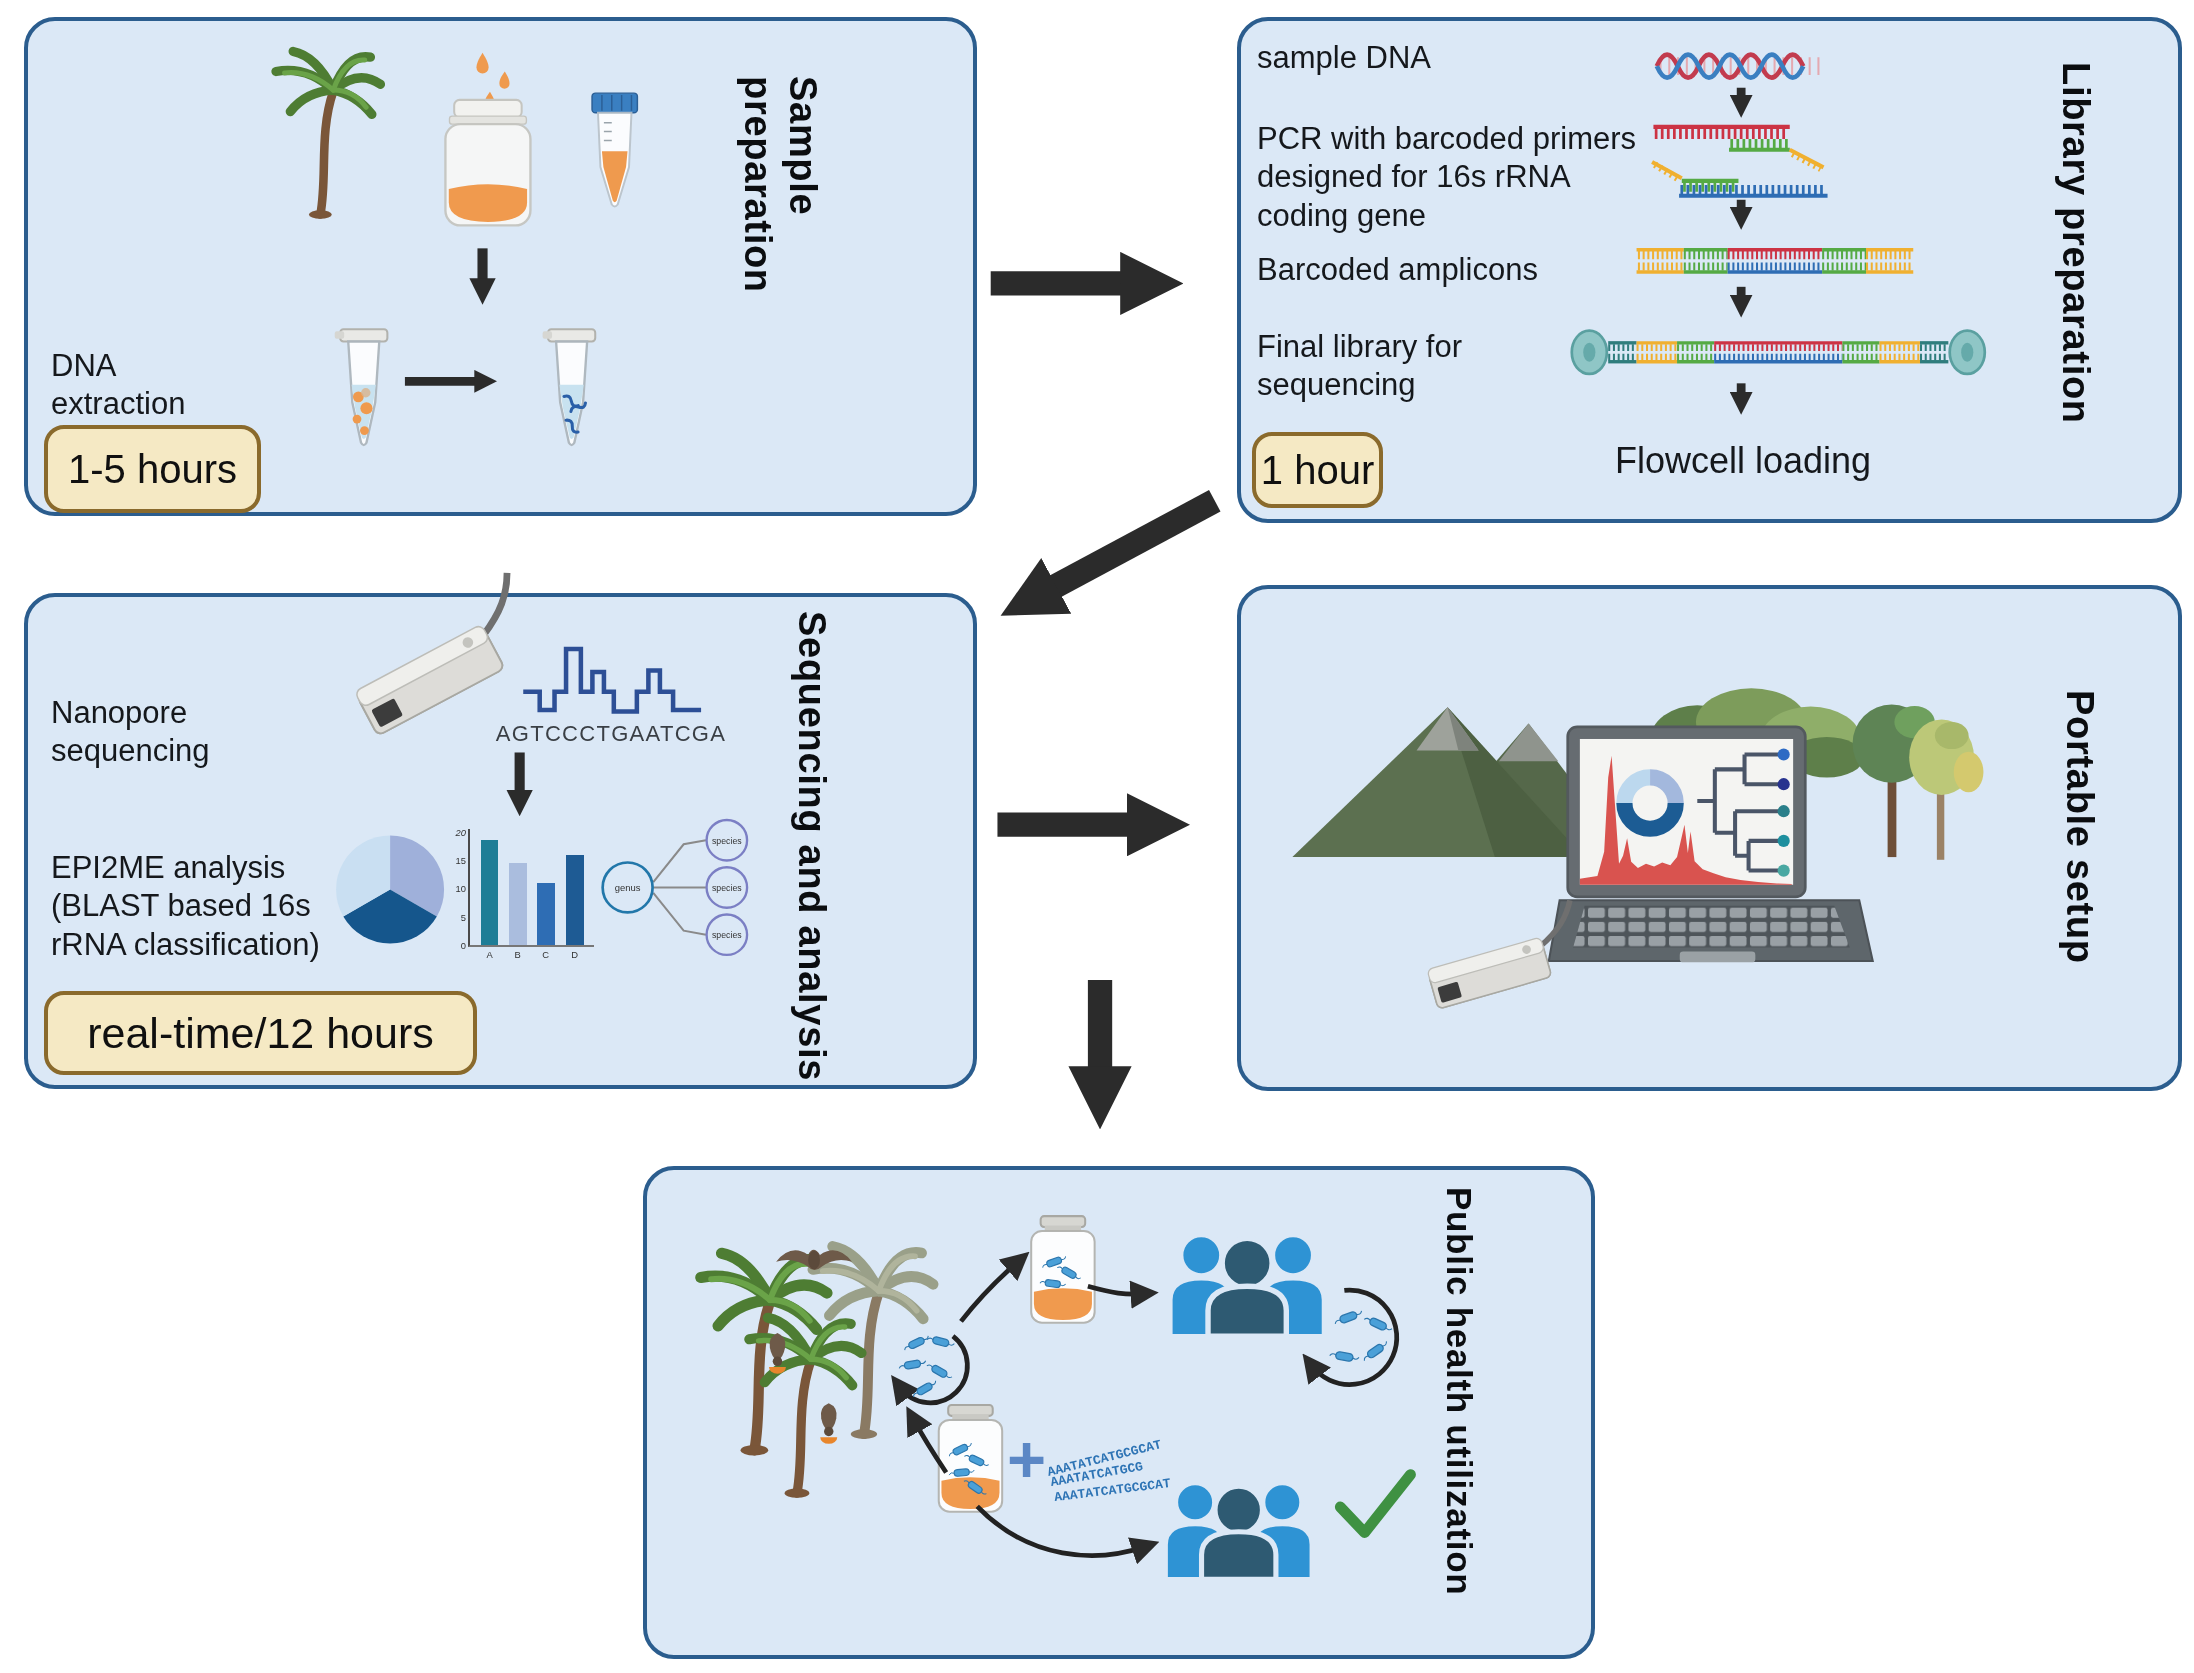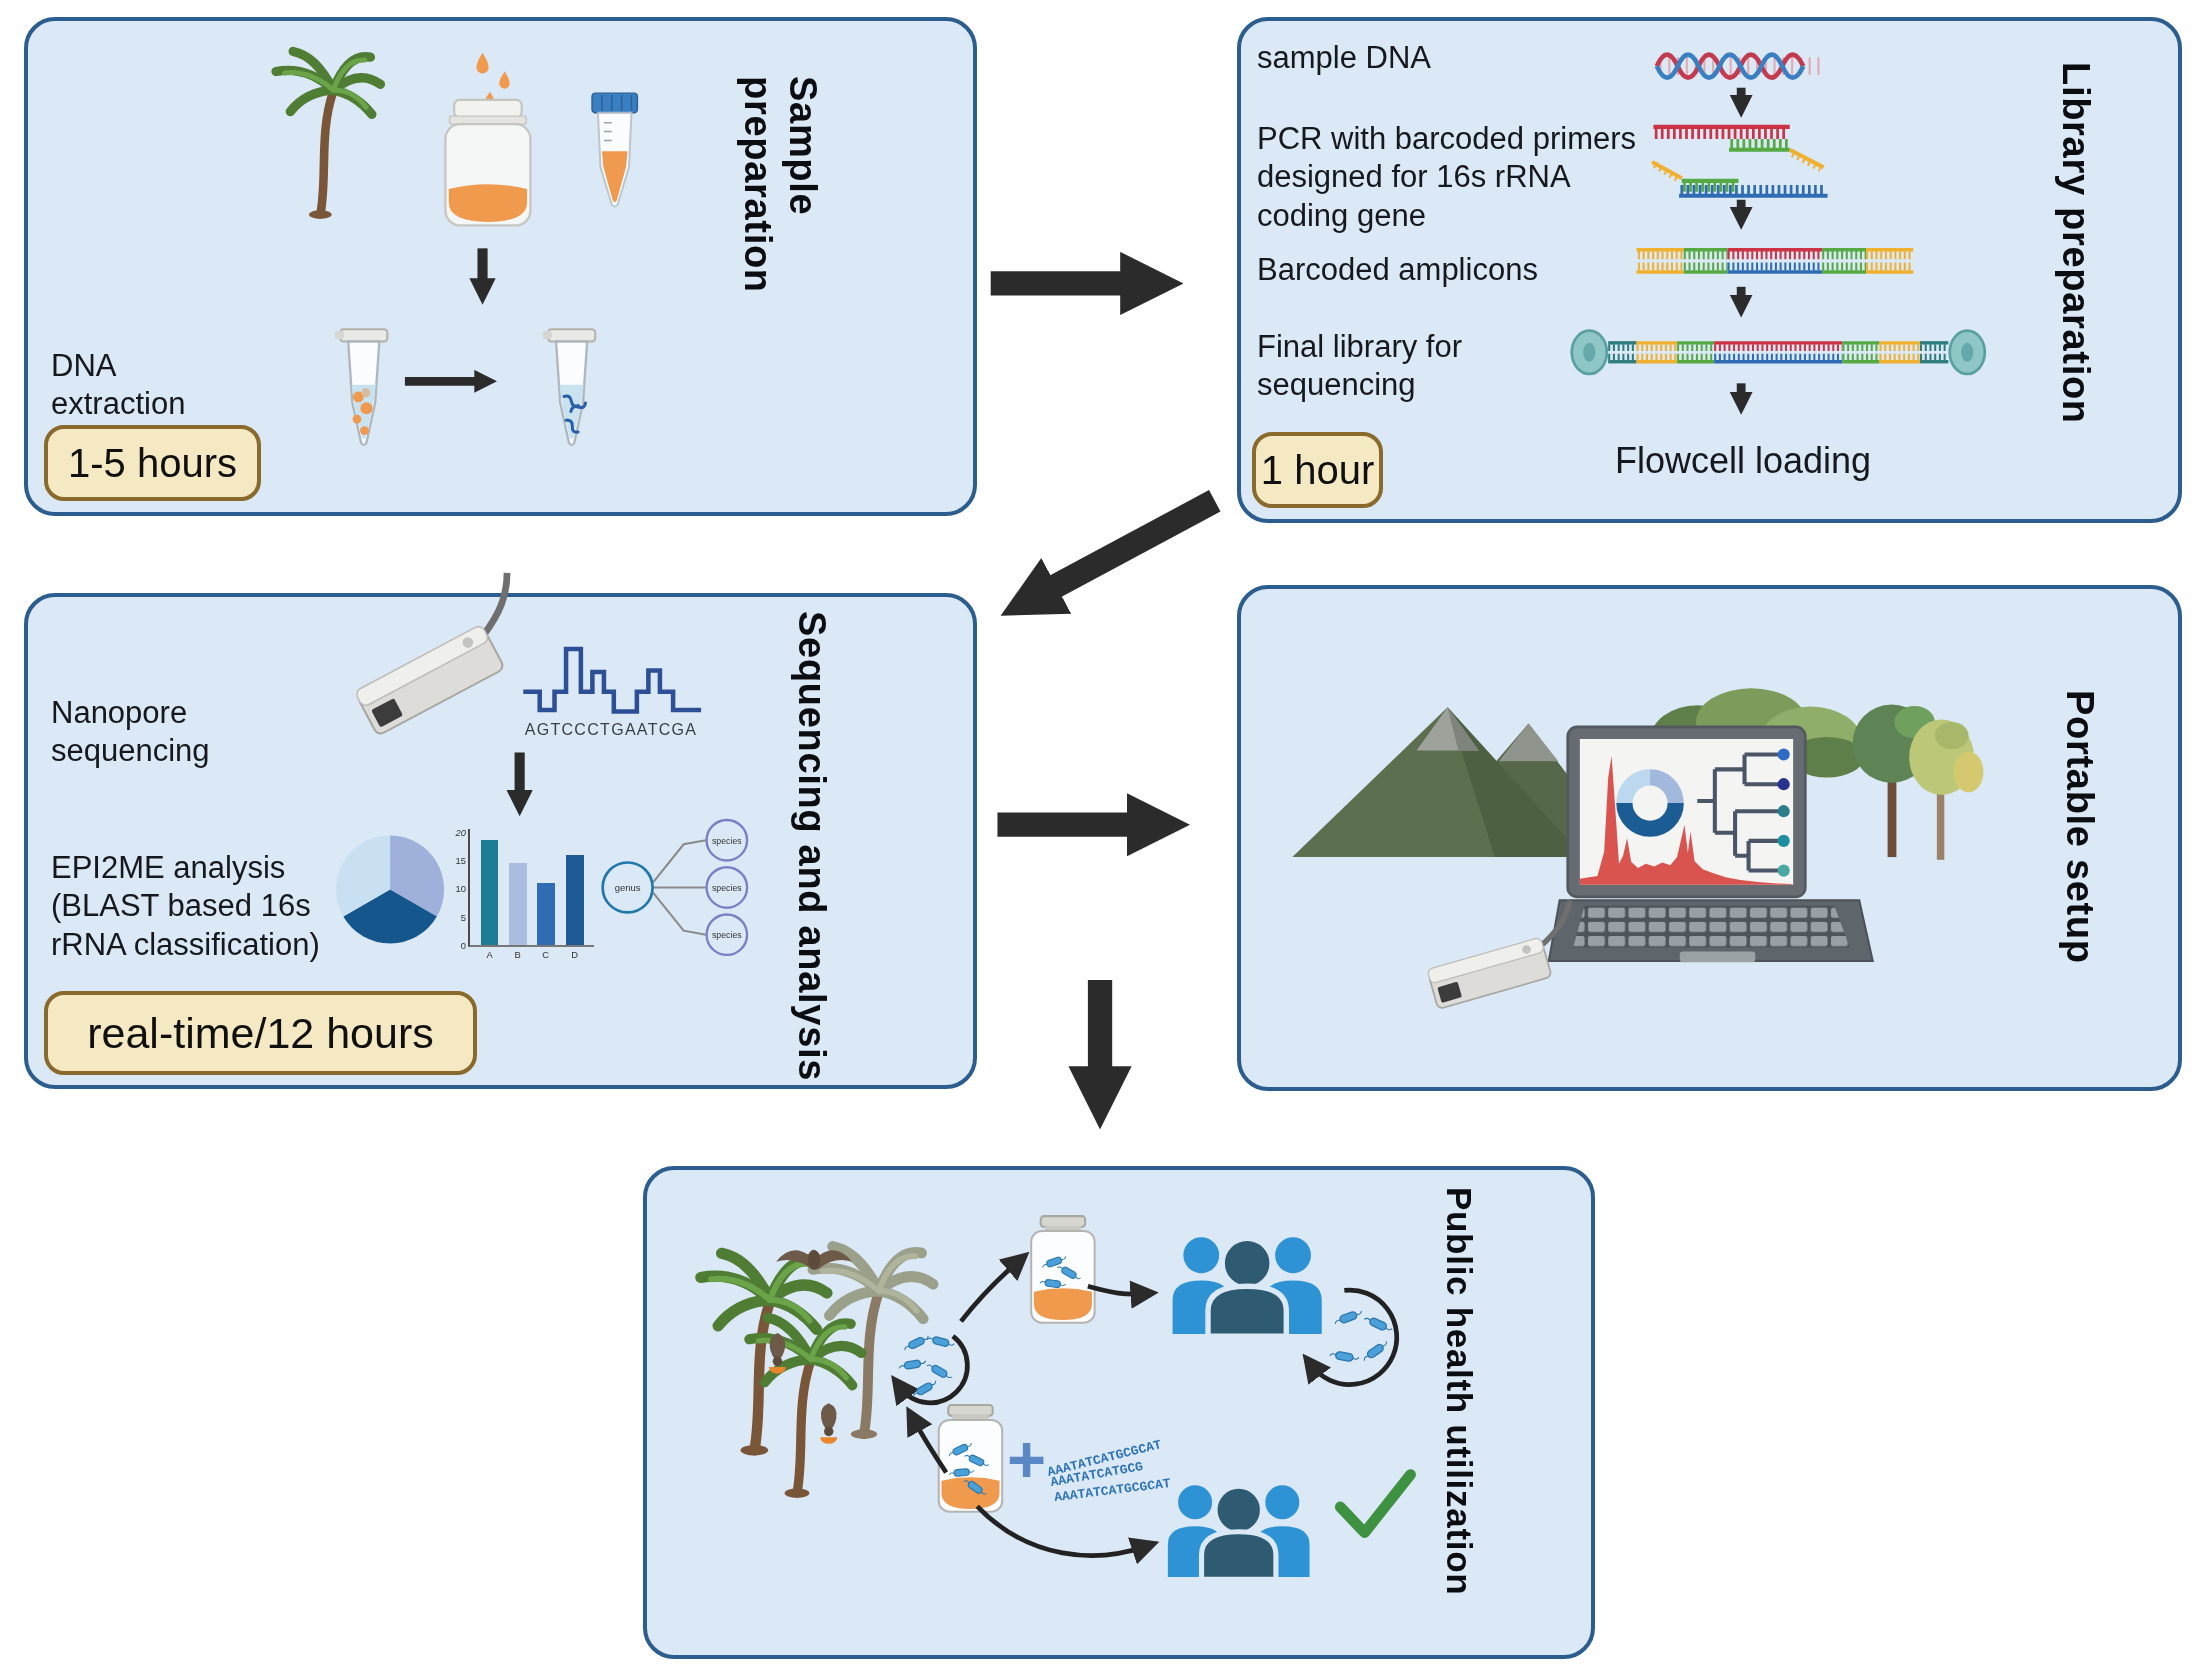--- a/index.html
+++ b/index.html
@@ -6,21 +6,21 @@
   #canvas{position:relative;width:2194px;height:1673px;background:#ffffff;
           font-family:"Liberation Sans", sans-serif;overflow:hidden;}
   .abs{position:absolute;}
   .panel{position:absolute;background:#dbe8f6;border:4.7px solid #2b5d8e;border-radius:31px;box-sizing:border-box;z-index:1;}
   .art{position:absolute;left:0;top:0;z-index:2;pointer-events:none;}
   .txt{position:absolute;z-index:3;color:#15181c;white-space:pre-line;font-size:31px;line-height:1.24;}
   .vtitle{position:absolute;z-index:3;writing-mode:vertical-rl;white-space:pre-line;font-weight:700;
           color:#0b0d10;font-size:38px;line-height:1.2;letter-spacing:0.7px;}
   .badge{position:absolute;z-index:3;background:#f5e9c4;border:4.7px solid #8a6a2c;border-radius:20px;
          display:flex;align-items:center;justify-content:center;color:#101010;box-sizing:border-box;}
-  .read{position:absolute;z-index:3;transform:translateX(-50%);font-size:16px;letter-spacing:1.3px;color:#3a3f45;font-weight:500;}
+  .read{position:absolute;z-index:3;transform:translateX(-50%);font-size:22px;letter-spacing:1.3px;color:#3a3f45;font-weight:500;}
   .plus{position:absolute;z-index:3;font-size:67px;font-weight:700;color:#5b87c5;line-height:1;}
   .seqline{position:absolute;font-family:"Liberation Mono", monospace;font-size:13px;font-weight:700;color:#2e74b5;white-space:nowrap;}
   
   #bc-plot{position:absolute;left:468px;top:829px;width:124px;height:116px;z-index:3;
            border-left:2px solid #4a4a4a;border-bottom:2.7px solid #777;}
   .bcbar{position:absolute;bottom:0;width:17.5px;}
   .bccat{position:absolute;top:120px;width:17.5px;text-align:center;font-size:9.4px;color:#333;}
   .bctick{position:absolute;left:-24px;width:20px;text-align:right;font-size:9.4px;color:#333;}
 </style>
 </head>
@@ -392,21 +392,21 @@
     <g transform="translate(1712,2188) scale(0.95)">
         <use href="#people"></use>
       </g>
     <g transform="translate(1978,2175)">
       <path d="M8,58 L44,96 L112,10" stroke="#3f9142" stroke-width="16" fill="none" stroke-linecap="round" stroke-linejoin="round"></path>
     </g>
   </svg>
 
   <div class="txt" style="left:51px;top:347px">DNA
 extraction</div>
-  <div class="badge" style="left:44px;top:425px;width:217px;height:76px;font-size:40px">1-5 hours</div>
+  <div class="badge" style="left:44px;top:425px;width:217px;height:88px;font-size:40px">1-5 hours</div>
   <div class="vtitle" style="left:734px;top:76px">Sample
 preparation</div>
 
   <div class="txt" style="left:1257px;top:39px">sample DNA</div>
   <div class="txt" style="left:1257px;top:120px">PCR with barcoded primers
 designed for 16s rRNA
 coding gene</div>
   <div class="txt" style="left:1257px;top:251px">Barcoded amplicons</div>
   <div class="txt" style="left:1257px;top:328px">Final library for
 sequencing</div>

